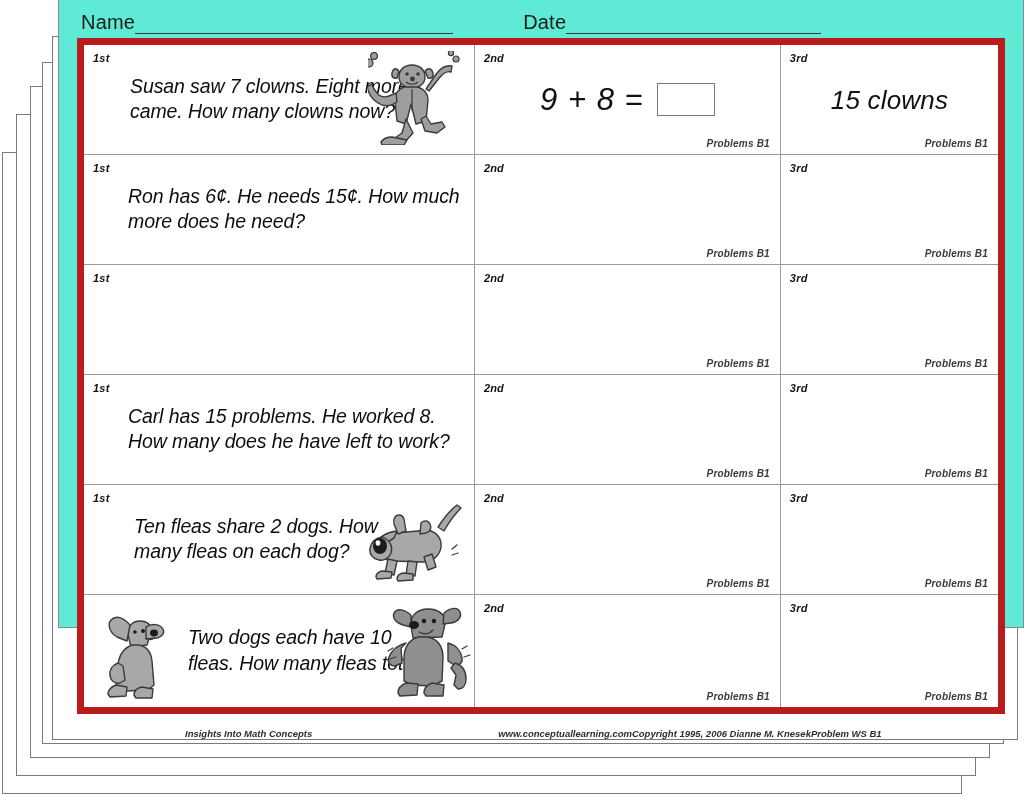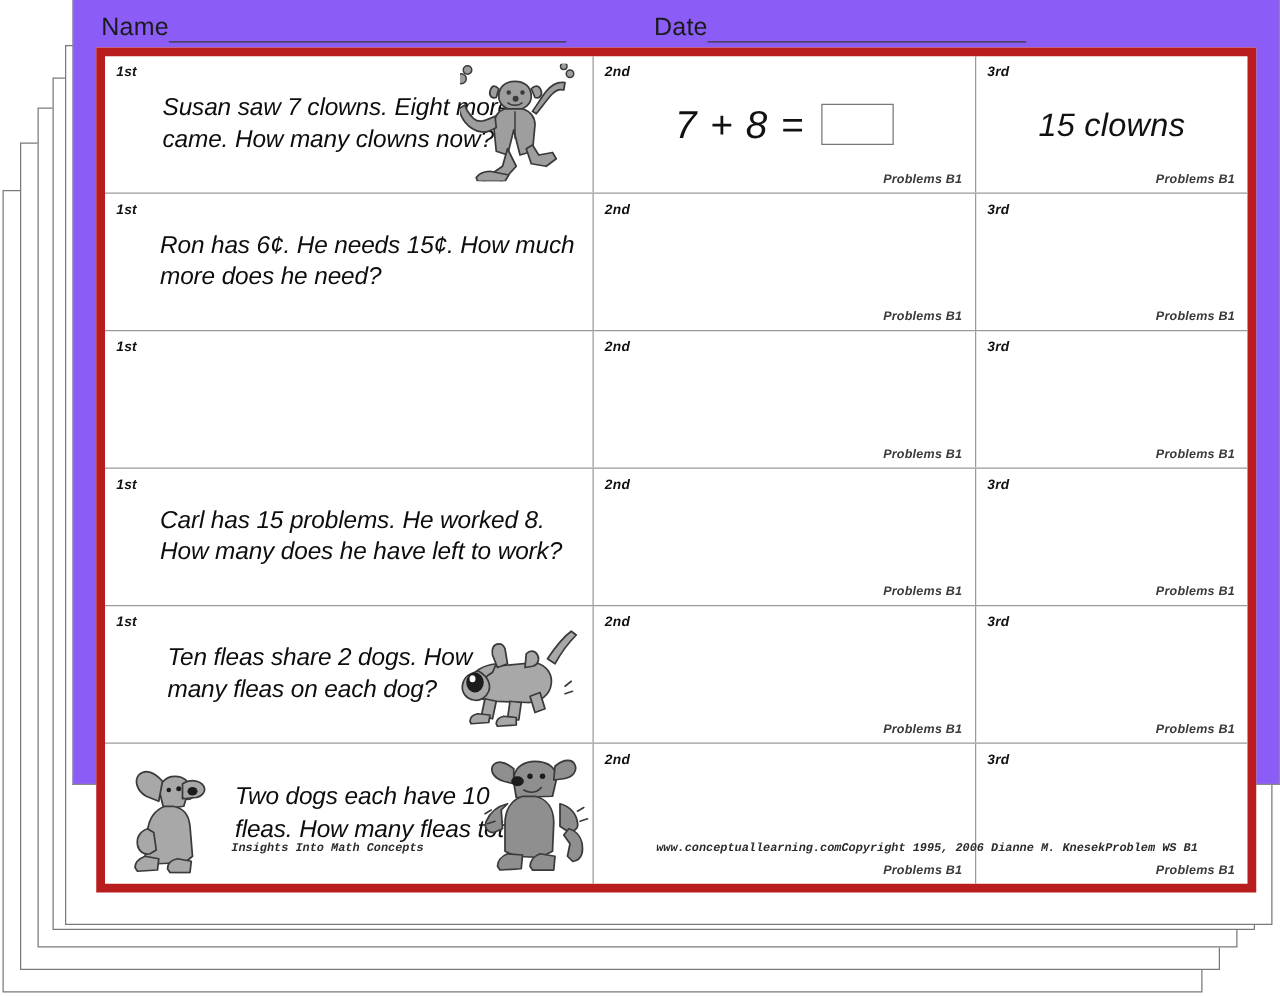--- a/index.html
+++ b/index.html
@@ -17,21 +17,21 @@
     background:#ffffff;
     border:1px solid #7a7a7a;
     box-sizing:border-box;
   }
 
   
   .page{
     position:absolute;
     left:58px; top:0px;
     width:966px; height:628px;
-    background:#8b5cf6;
+    background:#5eead4;
     border:1px solid #8a8a8a;
     border-top:none;
     box-sizing:border-box;
     z-index:20;
   }
 
   
   .header{
     position:absolute;
     left:0; top:0;
@@ -159,29 +159,28 @@
     font-style:italic;
     font-weight:500;
     color:#111;
     letter-spacing:.2px;
   }
 
   
   .footer{
     position:absolute;
     left:18px; right:18px;
-    top:673px;
+    top:720px;
     height:26px;
     display:flex;
-    align-items:flex-start;
+    align-items:center;
     font-size:9.5px;
     font-weight:bold;
     font-style:italic;
     color:#2c2c2c;
-    font-family:Liberation Mono, monospace;
   }
   .f1{margin-left:108px;}
   .f2{margin-left:186px;}
   .f3{}
   .f4{}
 
   
   .art{position:absolute;}
   .art svg{display:block;}
   .art-clown{right:14px;top:6px;}
@@ -245,21 +244,21 @@
               <circle cx="88" cy="8" r="3"></circle>
               <circle cx="83" cy="2" r="2.6"></circle>
             </g>
           </svg>
         </div>
       </div>
 
       <div class="cell col2">
         <span class="ord">2nd</span>
         <div class="equation">
-          <span class="eq-text">7 + 8  =</span>
+          <span class="eq-text">9 + 8  =</span>
           <span class="answer-box"></span>
         </div>
         <span class="tag">Problems B1</span>
       </div>
 
       <div class="cell col3">
         <span class="ord">3rd</span>
         <div class="answer">15 clowns</div>
         <span class="tag">Problems B1</span>
       </div>

